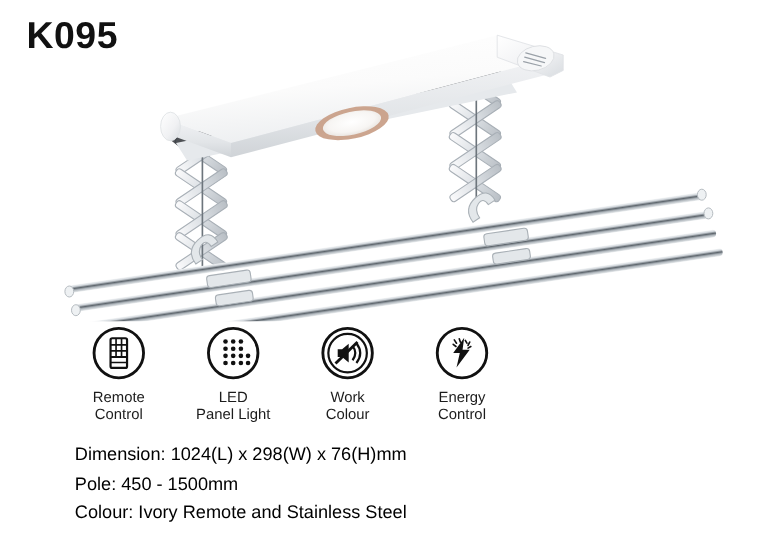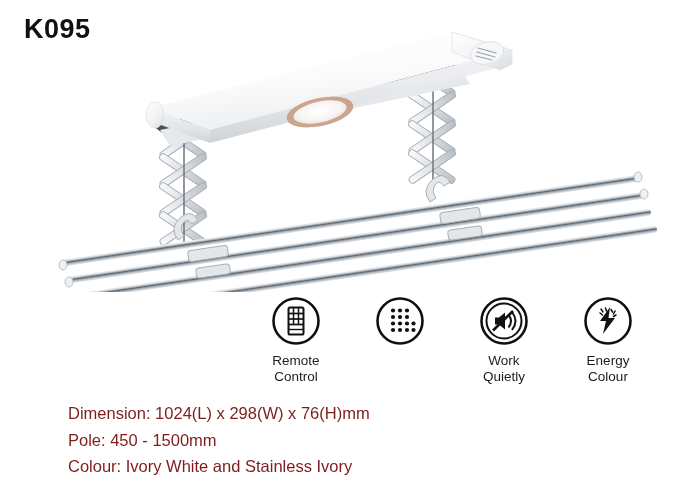--- a/index.html
+++ b/index.html
@@ -15,45 +15,45 @@
     font-family: "Liberation Sans", sans-serif;
     color: #1a1a1a;
     -webkit-font-smoothing: antialiased;
   }
 
   
   #product-title {
     position: absolute;
     left: 24px;
     top: 16px;
-    font-size: 27px;
+    font-size: 34px;
     font-weight: bold;
     letter-spacing: 0.5px;
     color: #111111;
     line-height: 1;
   }
 
   
   #product-image {
     position: absolute;
     left: 0;
     top: 12px;
     width: 700px;
     height: 280px;
   }
   #product-image svg { display: block; }
 
   
   #feature-row {
     position: absolute;
-    left: 70px;
+    left: 56px;
     top: 296px;
     width: 590px;
     display: flex;
-    justify-content: flex-end;
+    justify-content: flex-start;
     align-items: flex-start;
   }
   .feature-item {
     width: 104px;
     display: flex;
     flex-direction: column;
     align-items: center;
   }
   .feature-icon {
     width: 50px;
@@ -69,21 +69,21 @@
     white-space: pre-line;
   }
 
   
   #spec-block {
     position: absolute;
     left: 68px;
     top: 400px;
     font-size: 16.5px;
     line-height: 1.62;
-    color: #7f1d1d;
+    color: #000000;
   }
   .spec-line { white-space: nowrap; }
 </style>
 </head>
 <body>
 
 <div id="product-title">K095</div>
 
 <div id="product-image">
   <svg width="700" height="280" viewBox="0 0 700 280">
@@ -246,52 +246,54 @@
         <circle cx="18" cy="27.5" r="2.1"></circle>
           <circle cx="25" cy="27.5" r="2.1"></circle>
           <circle cx="32" cy="27.5" r="2.1"></circle>
         <circle cx="18" cy="34" r="2.1"></circle>
           <circle cx="25" cy="34" r="2.1"></circle>
           <circle cx="32" cy="34" r="2.1"></circle>
         <circle cx="38.5" cy="27.5" r="2.1"></circle>
           <circle cx="38.5" cy="34" r="2.1"></circle>
       </g>
     </svg>
+    <div class="feature-label">LED
+Panel Light</div>
   </div>
 
   <div class="feature-item">
     <svg class="feature-icon" viewBox="0 0 50 50">
       <circle cx="25" cy="25" r="22.5" fill="none" stroke="#111" stroke-width="2.6"></circle>
       <circle cx="25" cy="25" r="17.5" fill="none" stroke="#111" stroke-width="2"></circle>
       <path d="M16 21.5 h4 l6 -5 v17 l-6 -5 h-4 Z" fill="#111"></path>
       <path d="M29.5 18.5 q5 6.5 0 13" fill="none" stroke="#111" stroke-width="2"></path>
       <path d="M33 16 q7 9 0 18" fill="none" stroke="#111" stroke-width="2"></path>
       <line x1="14" y1="34.5" x2="34" y2="15" stroke="#111" stroke-width="2.6"></line>
     </svg>
     <div class="feature-label">Work
-Quietly</div>
+Colour</div>
   </div>
 
 
   <div class="feature-item">
     <svg class="feature-icon" viewBox="0 0 50 50">
       <circle cx="25" cy="25" r="22.5" fill="none" stroke="#111" stroke-width="2.6"></circle>
       <path d="M27 11 L17 25 L23 25 L20 38 L32 22 L25.5 22 Z" fill="#111"></path>
       <g stroke="#111" stroke-width="1.5" stroke-linecap="round">
         <line x1="18" y1="13" x2="20" y2="16"></line>
         <line x1="22.5" y1="12" x2="23.5" y2="15"></line>
         <line x1="28" y1="13.5" x2="29.5" y2="16"></line>
         <line x1="32" y1="15" x2="30.5" y2="18"></line>
         <line x1="17" y1="17" x2="19.5" y2="19"></line>
         <line x1="33" y1="19" x2="30.5" y2="20.5"></line>
       </g>
     </svg>
     <div class="feature-label">Energy
-Colour</div>
+Control</div>
   </div>
 
 </div>
 
 <div id="spec-block">
   <div class="spec-line">Dimension: 1024(L) x 298(W) x 76(H)mm</div>
   <div class="spec-line">Pole: 450 - 1500mm</div>
-  <div class="spec-line">Colour: Ivory White and Stainless Ivory</div>
+  <div class="spec-line">Colour: Ivory Remote and Stainless Steel</div>
 </div>
 
 </body></html>

